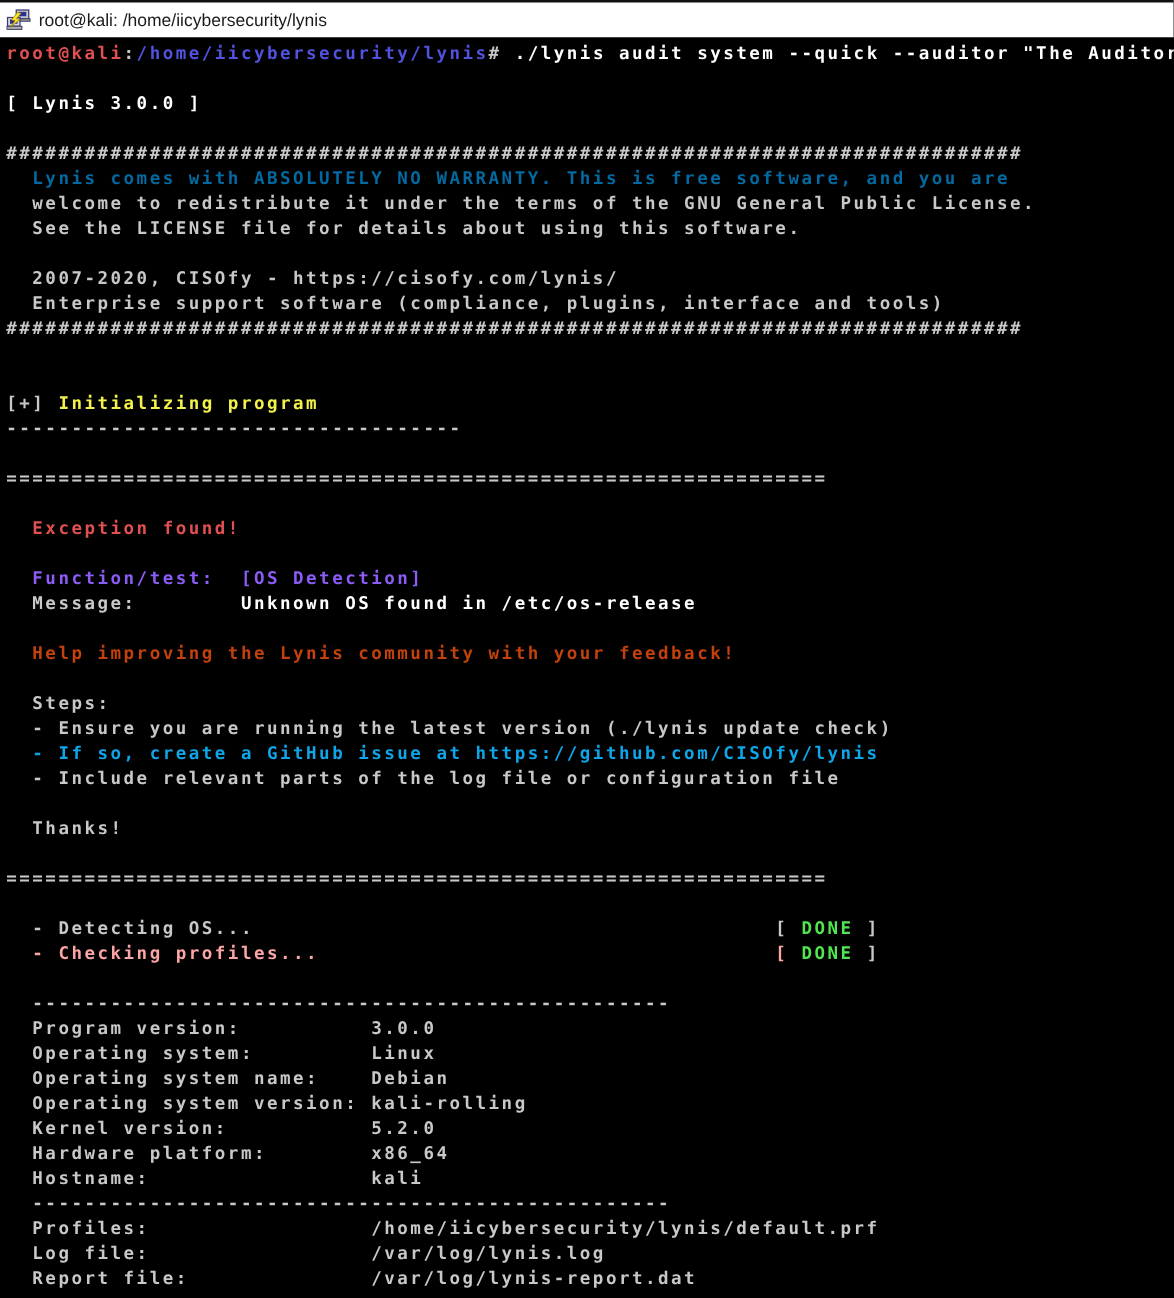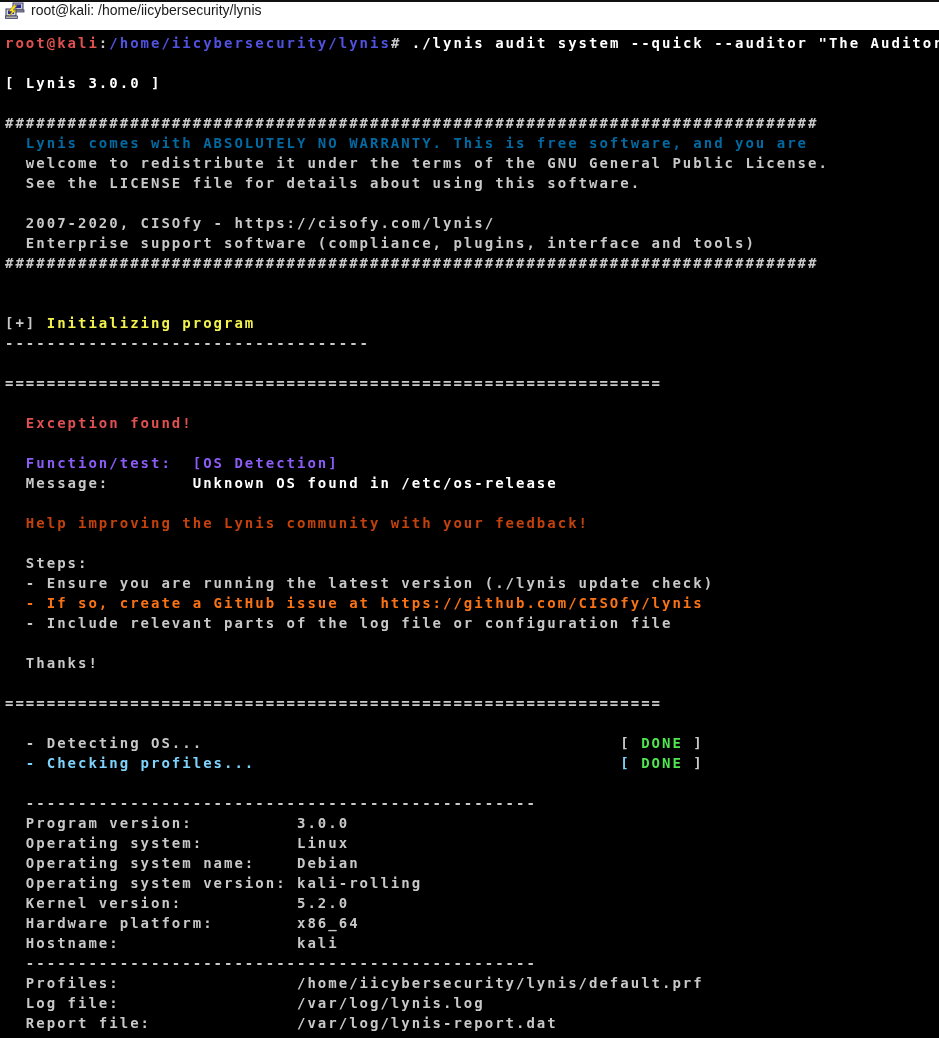--- a/index.html
+++ b/index.html
@@ -1,20 +1,20 @@
 <!DOCTYPE html>
 <html><head>
 <meta charset="utf-8">
 <style>
   html,body{margin:0;padding:0;background:#000;}
   body{width:939px;height:1038px;overflow:hidden;font-family:"DejaVu Sans Mono",monospace;}
   .window{width:939px;height:1038px;background:#000;}
   .titlebar{
     box-sizing:border-box;height:30px;background:#ffffff;border-top:2px solid #111;
-    display:flex;padding-left:5px;
+    display:flex;align-items:center;padding-left:5px;
     font-family:"Liberation Sans",sans-serif;font-size:14px;color:#1a1a1a;
   }
   .titlebar .app-icon{width:20px;height:18px;margin-right:6px;flex:0 0 auto;}
   .terminal{
     box-sizing:border-box;width:939px;height:1008px;background:#000;
     padding:3px 0 0 5px;
     font-family:"DejaVu Sans Mono",monospace;font-weight:bold;
     font-size:14px;letter-spacing:2px;
   }
   .tline{height:20px;line-height:20px;white-space:pre;}
@@ -62,29 +62,29 @@
       <div class="tline"> </div>
       <div class="tline"><span style="color: rgb(200, 200, 200);">  </span><span style="color: rgb(225, 80, 80);">Exception found!</span></div>
       <div class="tline"> </div>
       <div class="tline"><span style="color: #8b5cf6;">  Function/test:  [OS Detection]</span></div>
       <div class="tline"><span style="color: rgb(200, 200, 200);">  Message:        </span><span style="color: rgb(255, 255, 255);">Unknown OS found in /etc/os-release</span></div>
       <div class="tline"> </div>
       <div class="tline"><span style="color: #c2410c;">  Help improving the Lynis community with your feedback!</span></div>
       <div class="tline"> </div>
       <div class="tline"><span style="color: rgb(200, 200, 200);">  Steps:</span></div>
       <div class="tline"><span style="color: rgb(200, 200, 200);">  - Ensure you are running the latest version (./lynis update check)</span></div>
-      <div class="tline"><span style="color: #f97316; text-align: right;">  - If so, create a GitHub issue at https://github.com/CISOfy/lynis</span></div>
+      <div class="tline"><span style="color: #0ea5e9; text-align: right;">  - If so, create a GitHub issue at https://github.com/CISOfy/lynis</span></div>
       <div class="tline"><span style="color: rgb(200, 200, 200);">  - Include relevant parts of the log file or configuration file</span></div>
       <div class="tline"> </div>
       <div class="tline"><span style="color: rgb(200, 200, 200);">  Thanks!</span></div>
       <div class="tline"> </div>
       <div class="tline"><span style="color: rgb(200, 200, 200);">===============================================================</span></div>
       <div class="tline"> </div>
       <div class="tline"><span style="color: rgb(200, 200, 200);">  - Detecting OS...                                        [ </span><span style="color: rgb(80, 230, 80);">DONE</span><span style="color: rgb(200, 200, 200);"> ]</span></div>
-      <div class="tline"><span style="color: #7dd3fc;">  - Checking profiles...                                   [ </span><span style="color: rgb(80, 230, 80);">DONE</span><span style="color: rgb(200, 200, 200);"> ]</span></div>
+      <div class="tline"><span style="color: #fca5a5;">  - Checking profiles...                                   [ </span><span style="color: rgb(80, 230, 80);">DONE</span><span style="color: rgb(200, 200, 200);"> ]</span></div>
       <div class="tline"> </div>
       <div class="tline"><span style="color: rgb(200, 200, 200);">  -------------------------------------------------</span></div>
       <div class="tline"><span style="color: rgb(200, 200, 200);">  Program version:          3.0.0</span></div>
       <div class="tline"><span style="color: rgb(200, 200, 200);">  Operating system:         Linux</span></div>
       <div class="tline"><span style="color: rgb(200, 200, 200);">  Operating system name:    Debian</span></div>
       <div class="tline"><span style="color: rgb(200, 200, 200);">  Operating system version: kali-rolling</span></div>
       <div class="tline"><span style="color: rgb(200, 200, 200); margin-top: 32px;">  Kernel version:           5.2.0</span></div>
       <div class="tline"><span style="color: rgb(200, 200, 200);">  Hardware platform:        x86_64</span></div>
       <div class="tline"><span style="color: rgb(200, 200, 200);">  Hostname:                 kali</span></div>
       <div class="tline"><span style="color: rgb(200, 200, 200);">  -------------------------------------------------</span></div>

